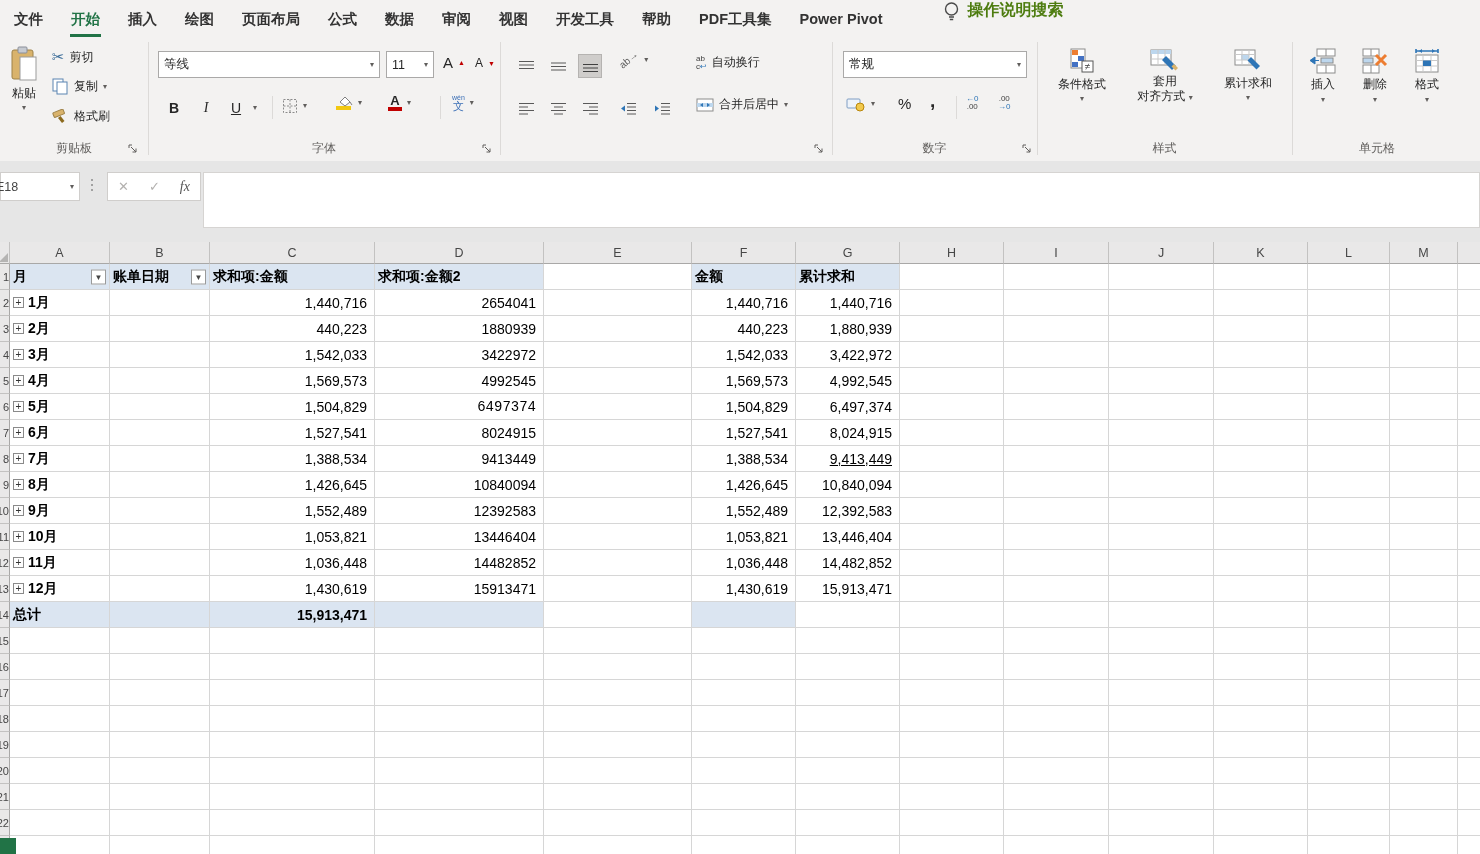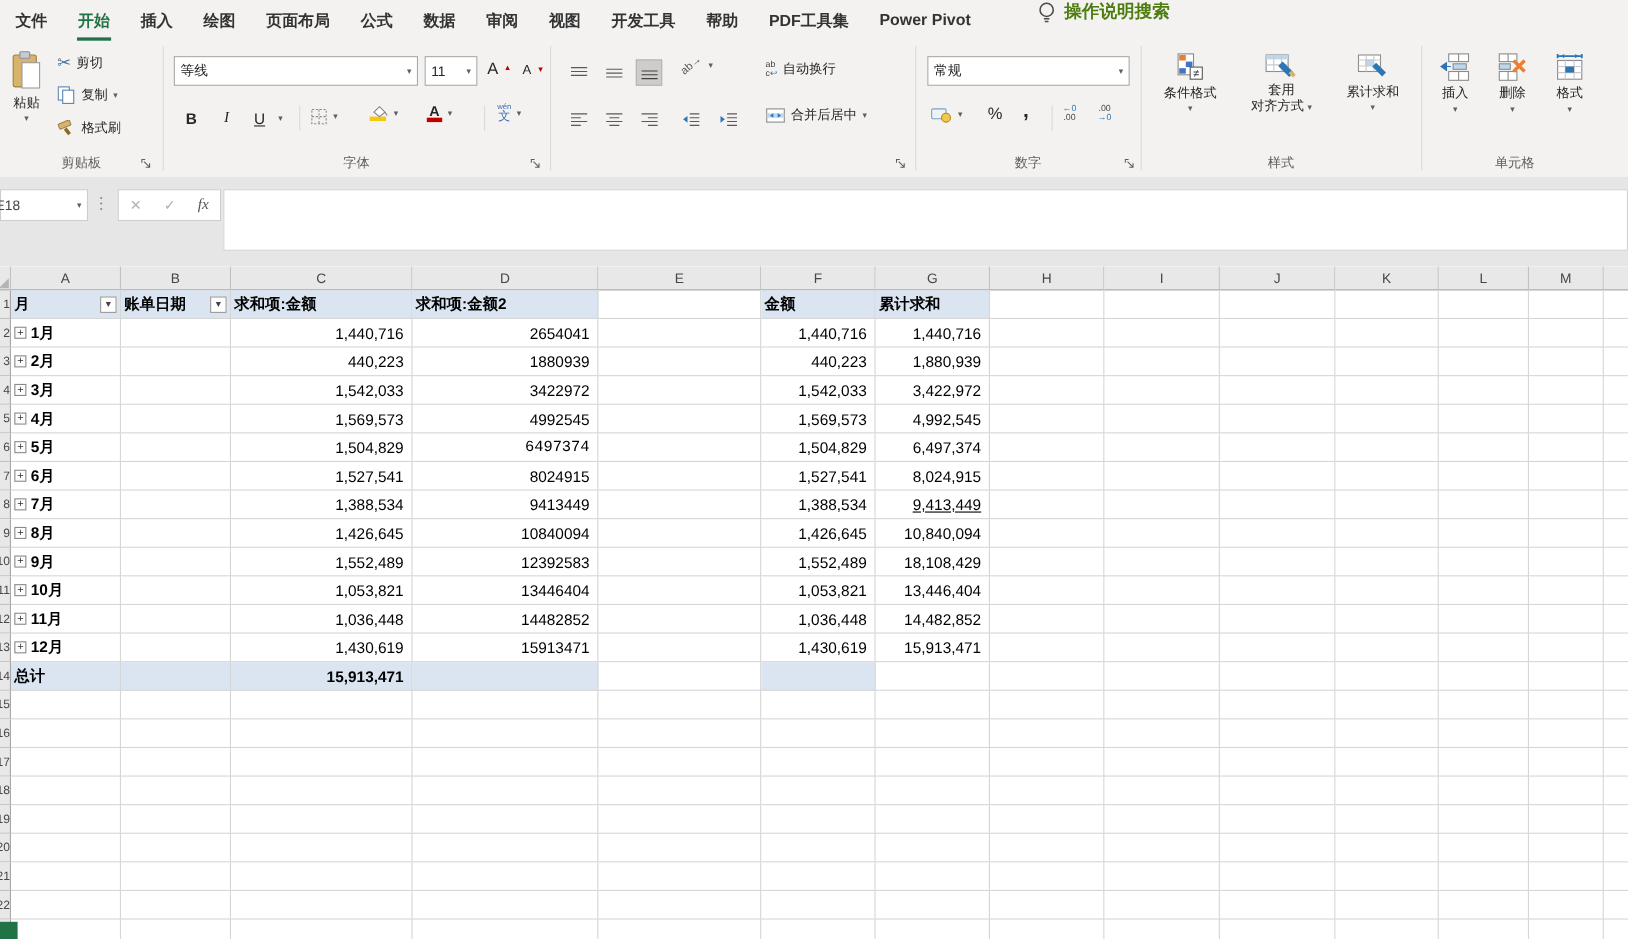--- a/index.html
+++ b/index.html
@@ -648,21 +648,21 @@
       <div class="rhdr" style="width: 10px;">10</div>
       <div class="gcell lbl" style="width: 100px;">
         <span class="plusbox">+</span>
         <span class="bold">9月</span>
       </div>
       <div class="gcell" style="width: 100px;"></div>
       <div class="gcell num" style="width: 165px;">1,552,489</div>
       <div class="gcell num" style="width: 169px;">12392583</div>
       <div class="gcell" style="width: 148px;"></div>
       <div class="gcell num" style="width: 104px;">1,552,489</div>
-      <div class="gcell num" style="width: 104px;">18,108,429</div>
+      <div class="gcell num" style="width: 104px;">12,392,583</div>
       <div class="gcell" style="width: 104px;"></div>
       <div class="gcell" style="width: 105px;"></div>
       <div class="gcell" style="width: 105px;"></div>
       <div class="gcell" style="width: 94px;"></div>
       <div class="gcell" style="width: 82px;"></div>
       <div class="gcell" style="width: 68px;"></div>
       <div class="gcell" style="width: 23px;"></div>
     </div>
     <div class="grow">
       <div class="rhdr" style="width: 10px;">11</div>

